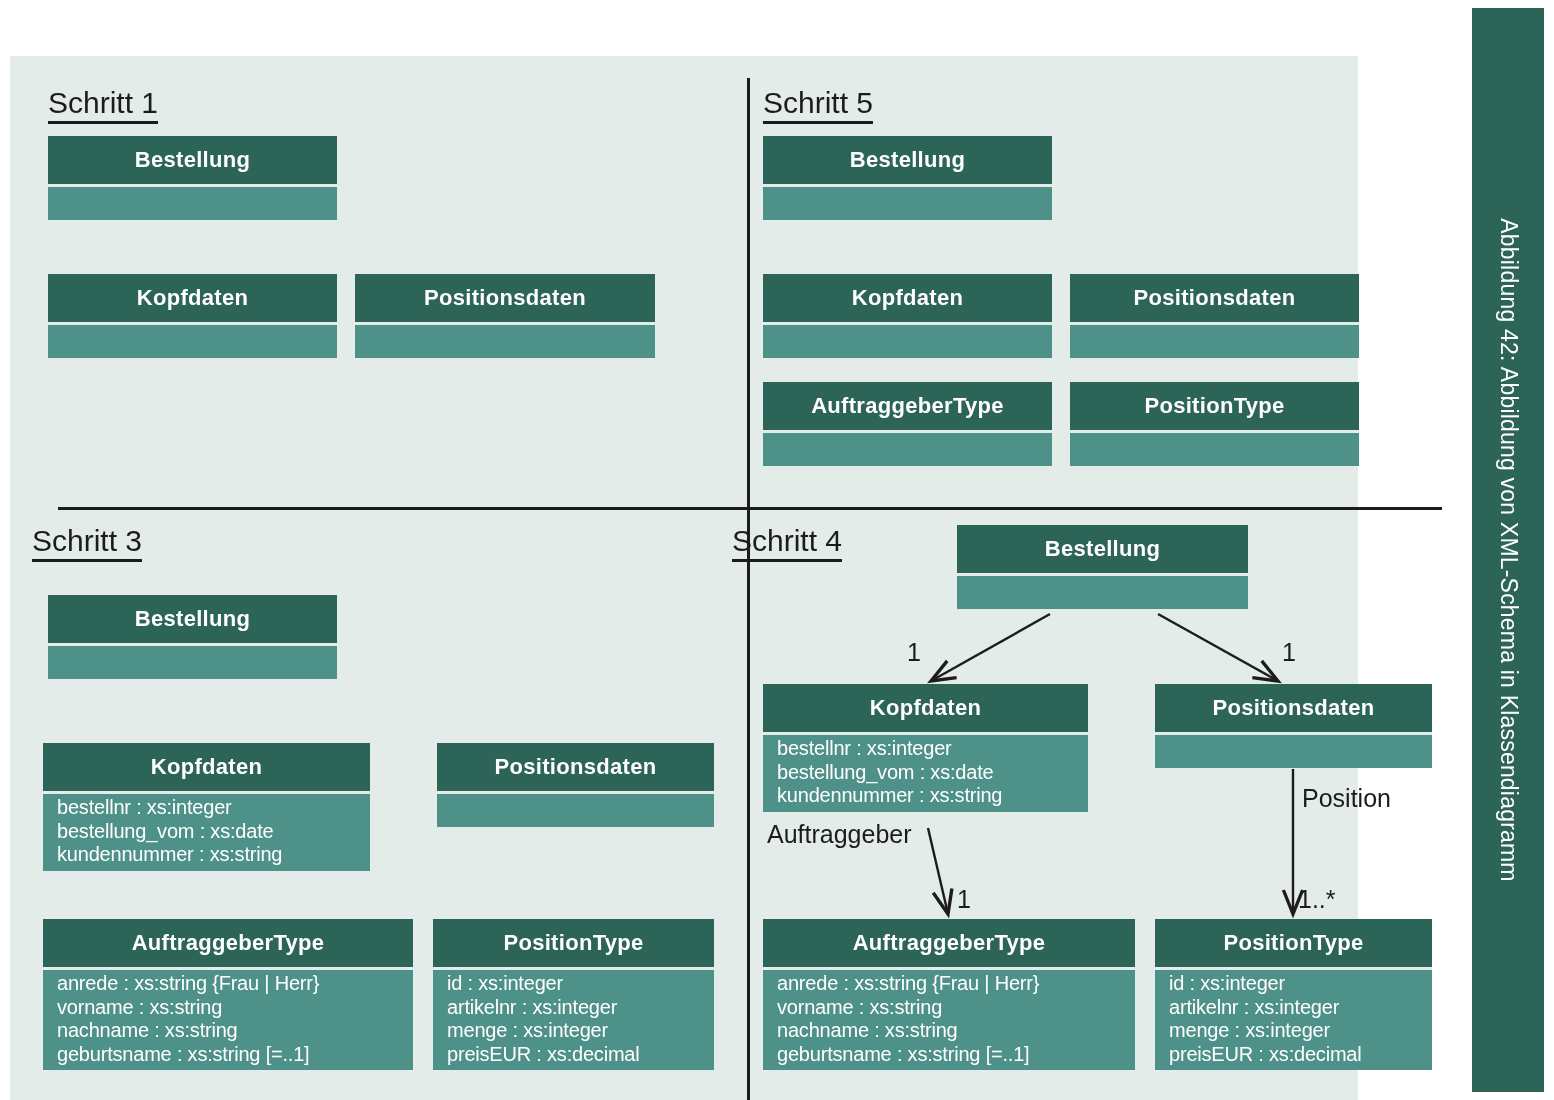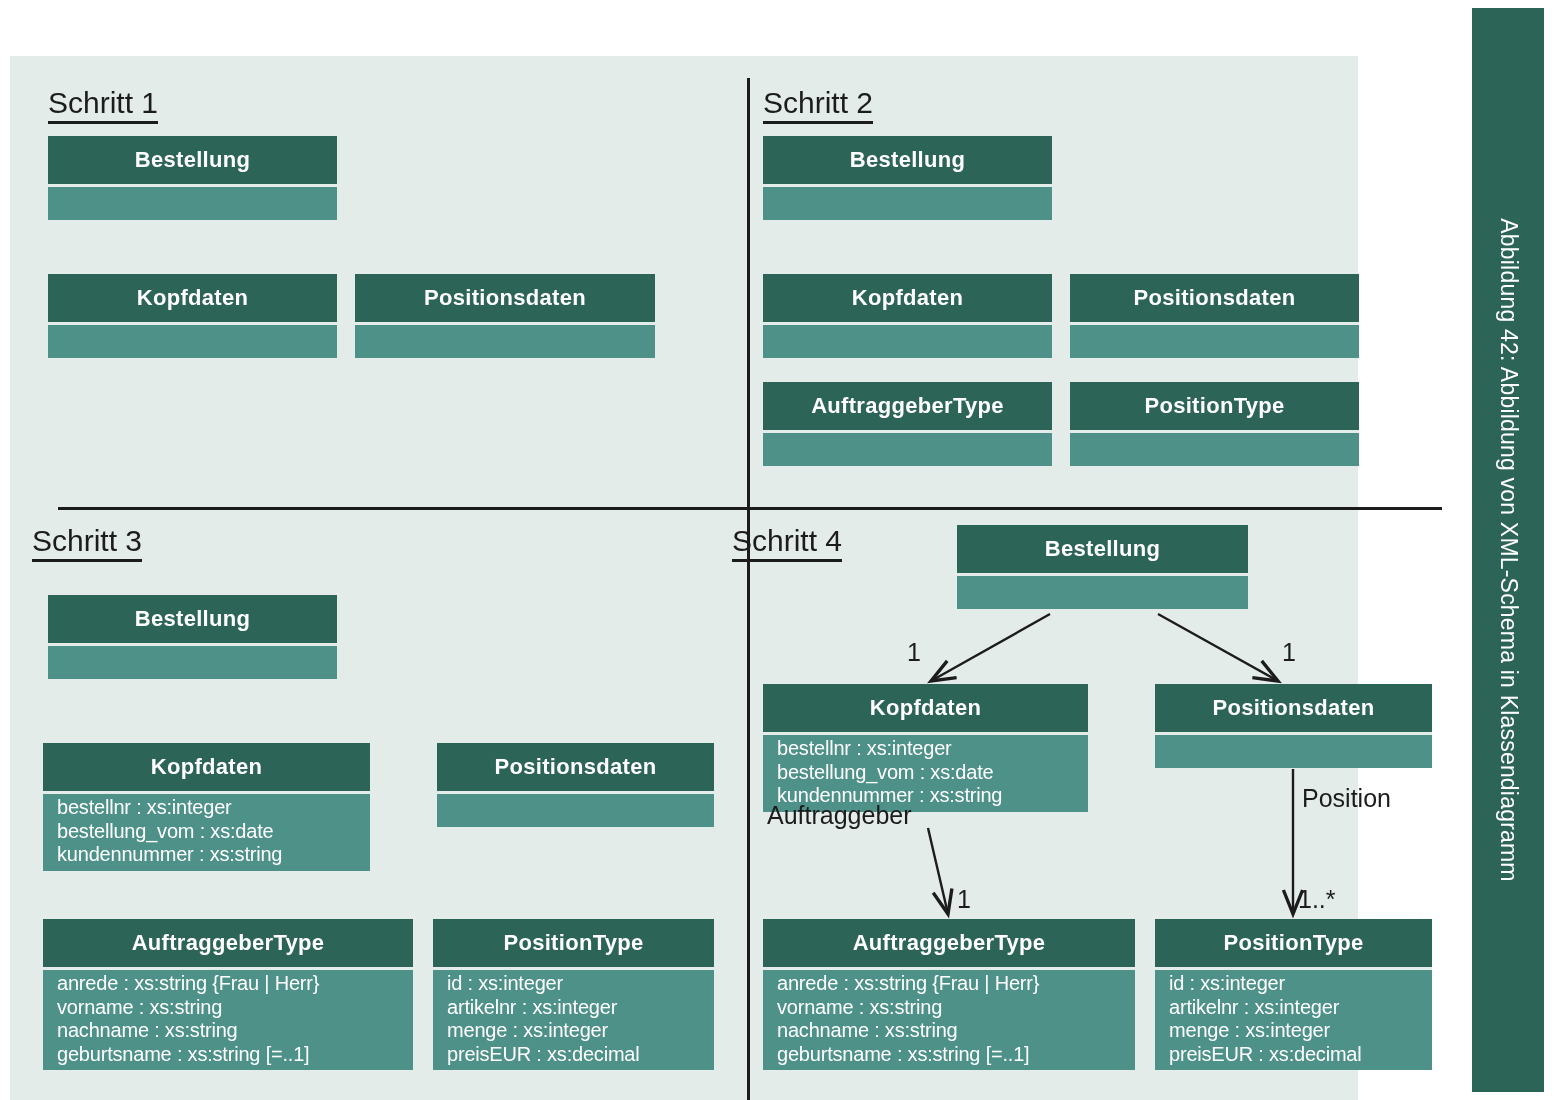--- a/index.html
+++ b/index.html
@@ -128,21 +128,21 @@
     <div class="uml" style="left:38px; top:218px; width:289px;">
       <div class="hdr">Kopfdaten</div>
       <div class="body empty" style="height:35px;"></div>
     </div>
 
     <div class="uml" style="left:345px; top:218px; width:300px;">
       <div class="hdr">Positionsdaten</div>
       <div class="body empty" style="height:35px;"></div>
     </div>
 
-    <div class="step-title" style="left:753px; top:32px;">Schritt 2</div>
+    <div class="step-title" style="left:753px; top:32px;">Schritt 5</div>
 
     <div class="uml" style="left:753px; top:80px; width:289px;">
       <div class="hdr">Bestellung</div>
       <div class="body empty" style="height:35px;"></div>
     </div>
 
     <div class="uml" style="left:753px; top:218px; width:289px;">
       <div class="hdr">Kopfdaten</div>
       <div class="body empty" style="height:35px;"></div>
     </div>
@@ -257,21 +257,21 @@
 
       <line x1="918" y1="772" x2="938" y2="858" stroke="#1c1c1c" stroke-width="2.4" marker-end="url(#arrowOpen)"></line>
 
       <line x1="1283" y1="713" x2="1283" y2="858" stroke="#1c1c1c" stroke-width="2.4" marker-end="url(#arrowOpen)"></line>
     </svg>
 
     <div class="edge-label" style="left:897px; top:582px;">1</div>
 
     <div class="edge-label" style="left:1272px; top:582px;">1</div>
 
-    <div class="edge-label" style="left:757px; top:745px;">Auftraggeber</div>
+    <div class="edge-label" style="left:757px; top:764px;">Auftraggeber</div>
 
     <div class="edge-label" style="left:947px; top:829px;">1</div>
 
     <div class="edge-label" style="left:1292px; top:728px;">Position</div>
 
     <div class="edge-label" style="left:1288px; top:829px;">1..*</div>
 
   </div>
 
   <div class="sidebar">

